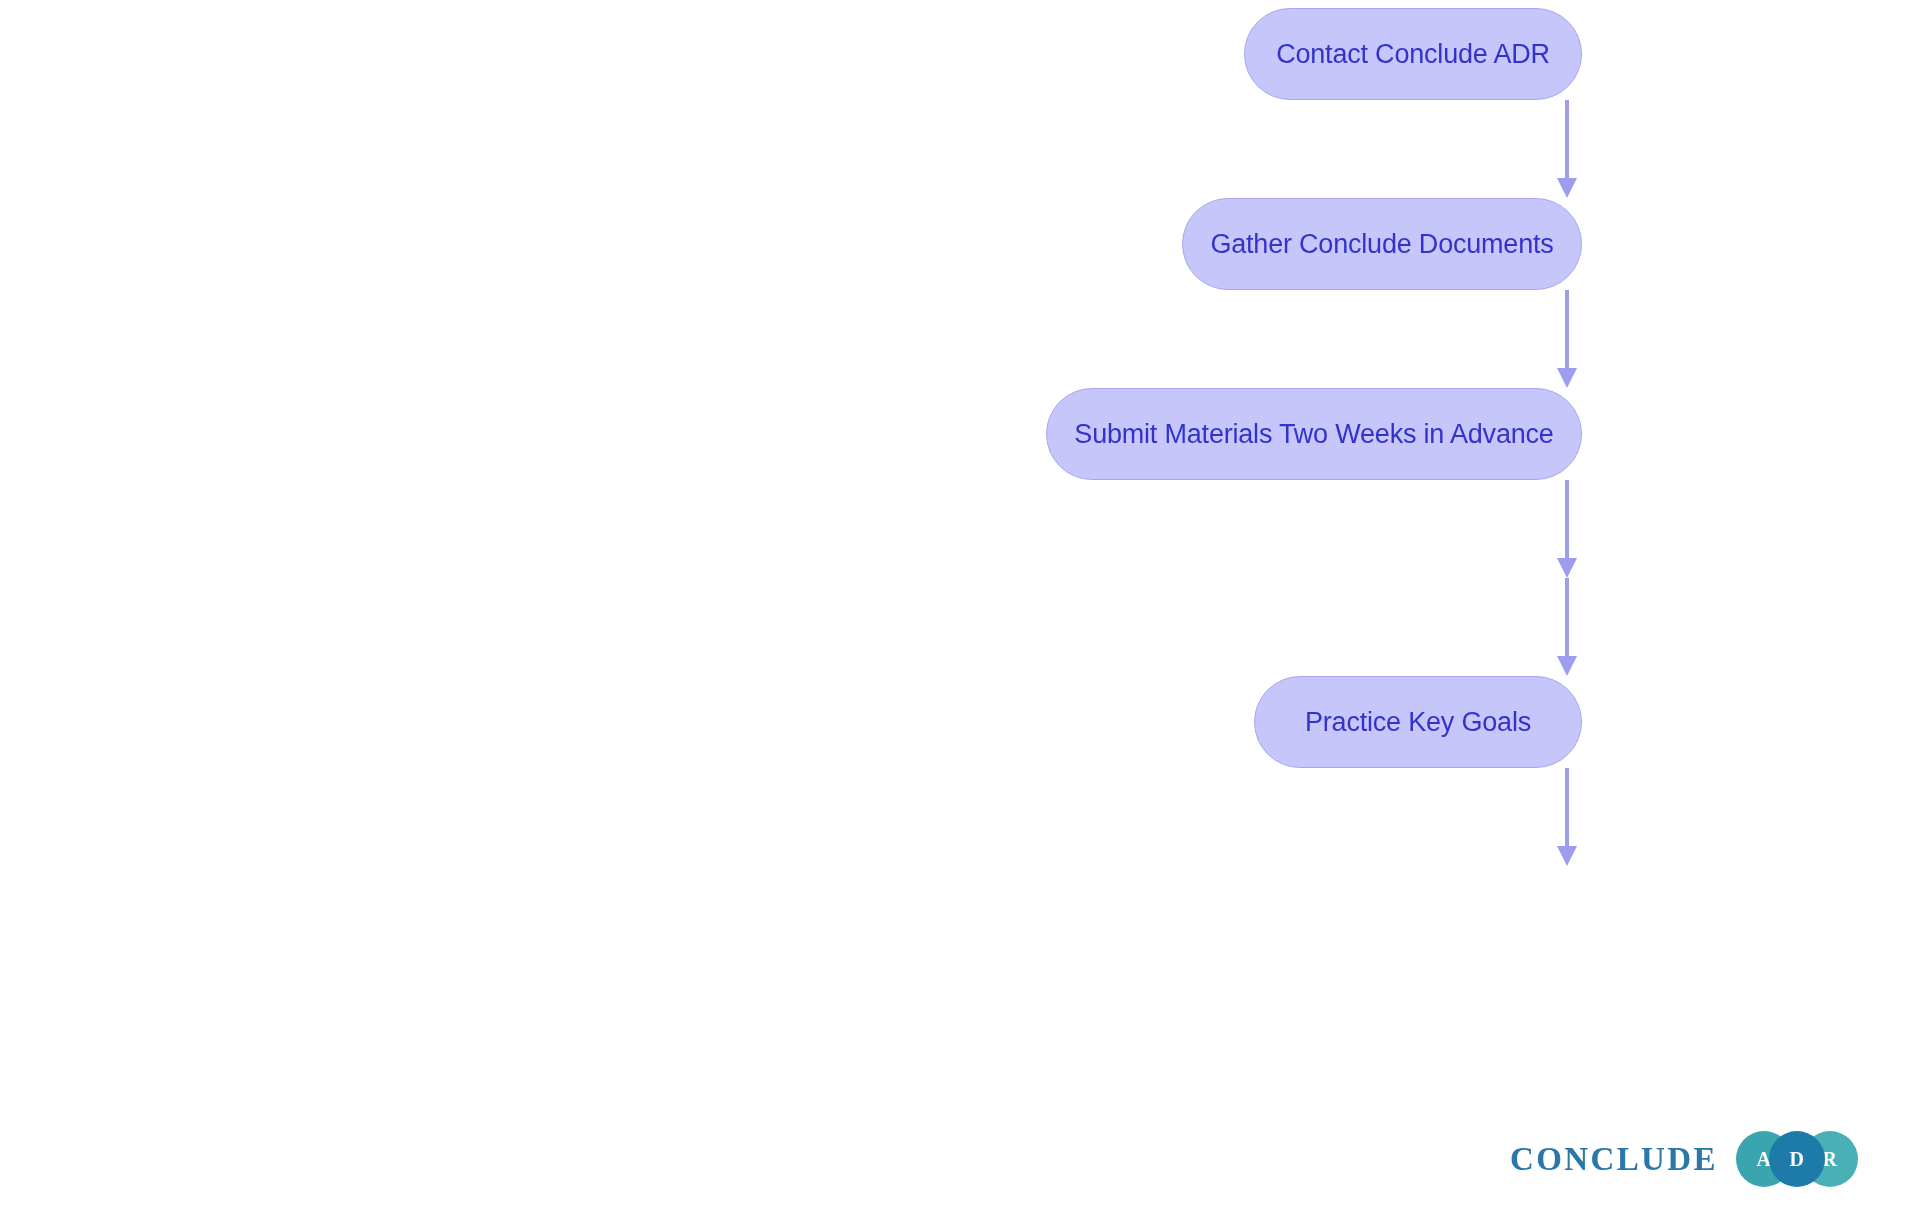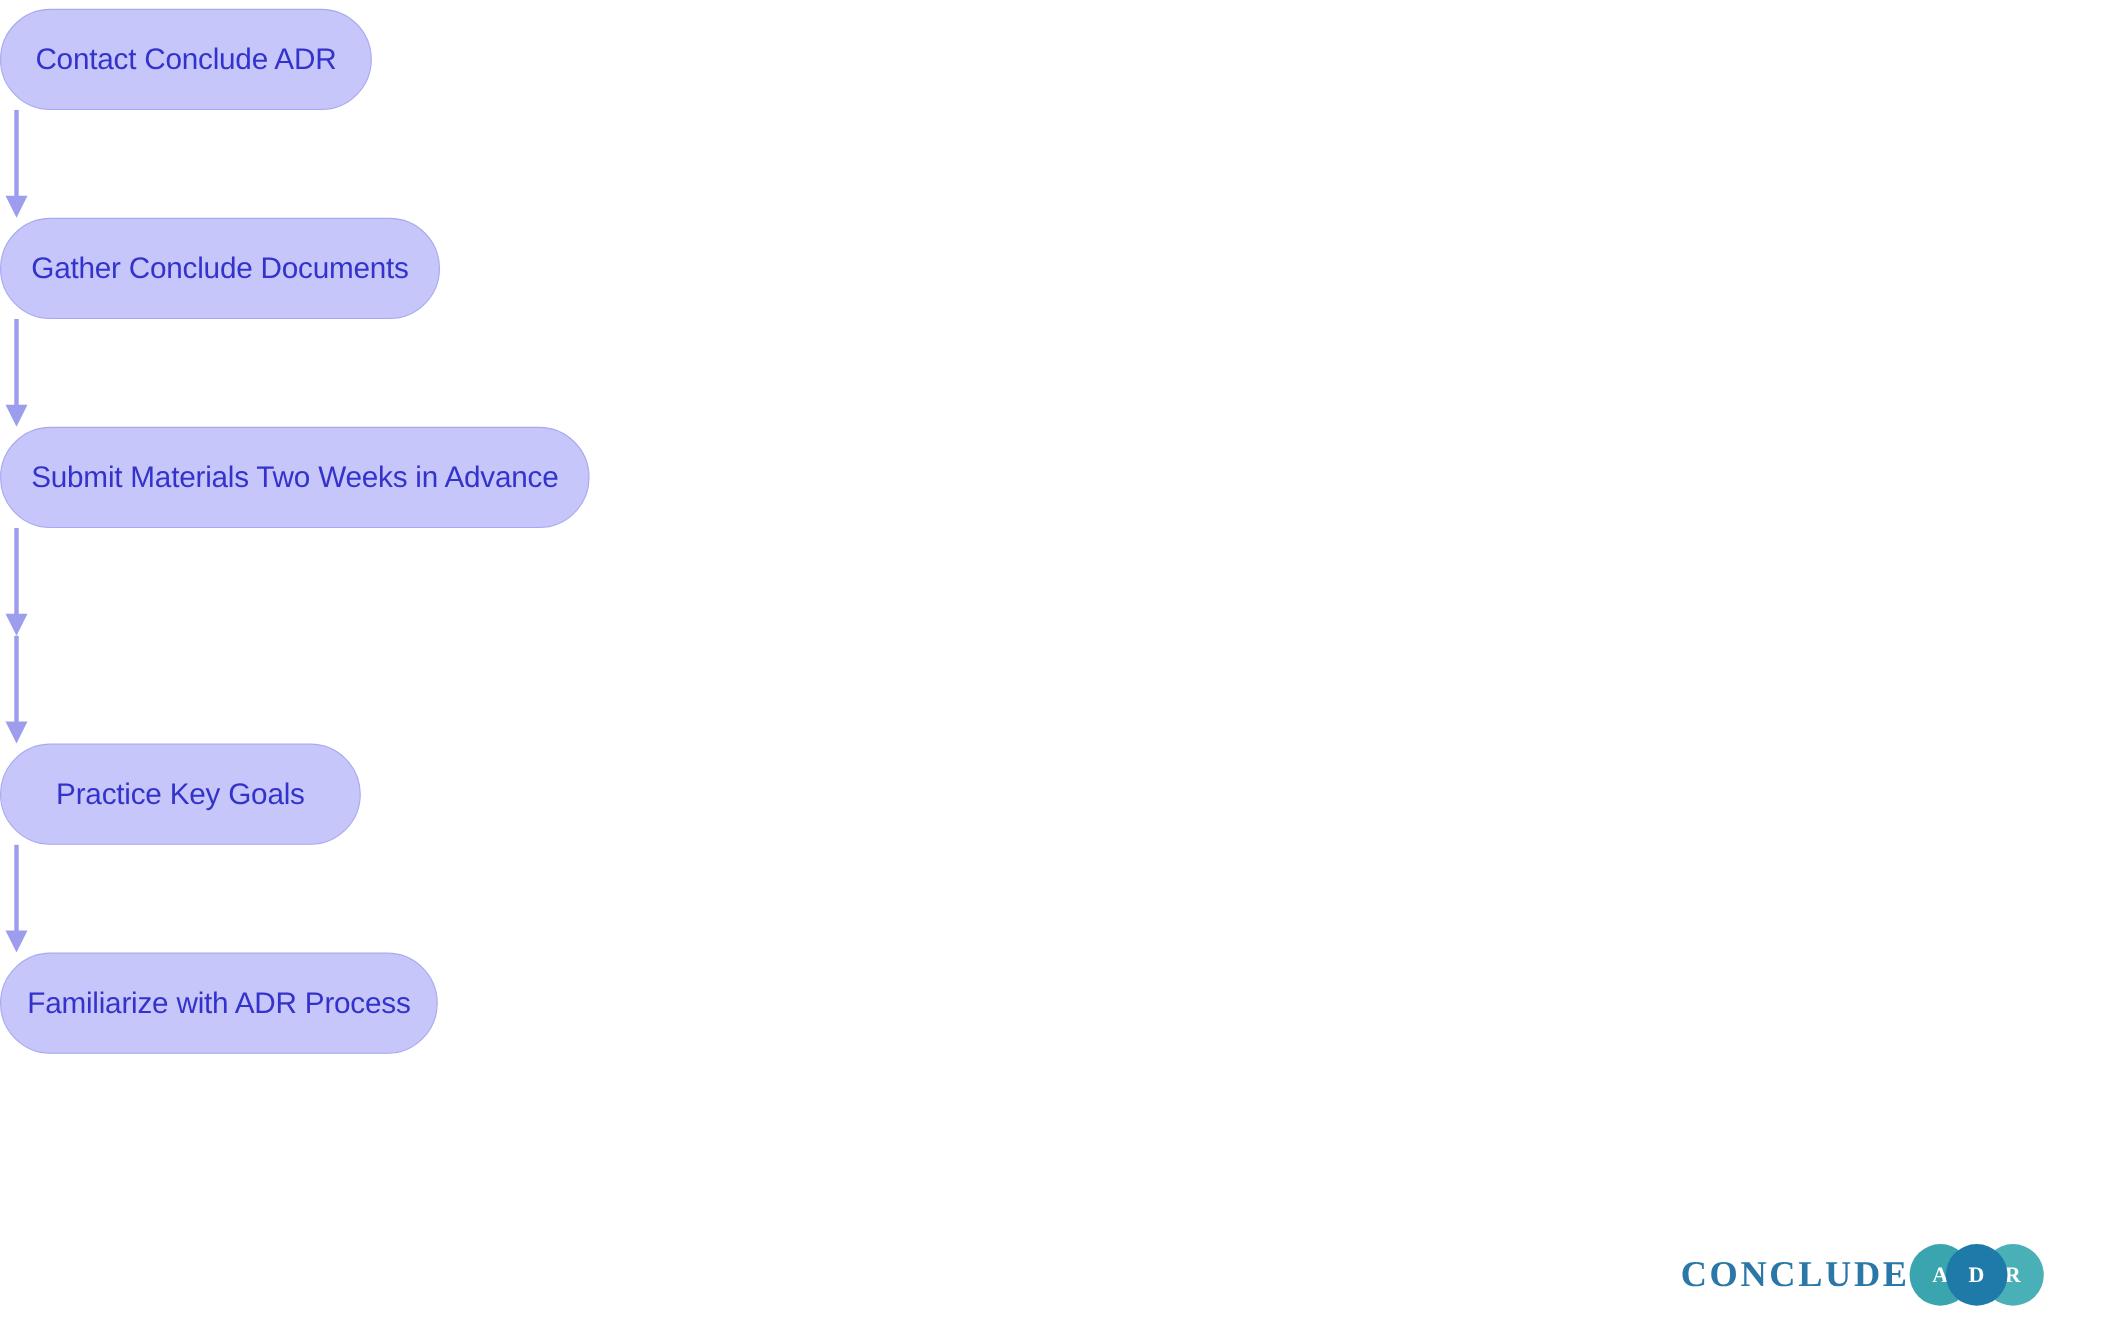--- a/index.html
+++ b/index.html
@@ -30,21 +30,22 @@
     height: 1100px;
   }
 
   .flow-col {
     position: absolute;
     left: 0;
     top: 8px;
     width: 1558px;
     display: flex;
     flex-direction: column;
-    align-items: flex-start;
+    align-items: flex-end;
+    padding-left: 24px;
   }
 
   .node {
     box-sizing: border-box;
     height: 92px;
     background: #c6c6fa;
     border: 1.6px solid #a8a8f0;
     border-radius: 48px;
     display: flex;
     align-items: center;
@@ -94,20 +95,21 @@
     border-top: 20px solid #9d9dee;
   }
 
   
   #logo {
     position: absolute;
     right: 62px;
     bottom: 28px;
     display: flex;
     align-items: center;
+    gap: 18px;
   }
   #logo-wordmark {
     color: #2b78a8;
     font-family: "Liberation Serif", serif;
     font-size: 33px;
     font-weight: 700;
     letter-spacing: 2.4px;
   }
   #logo-marks {
     position: relative;
@@ -176,23 +178,20 @@
 
       <div class="node w5">
         <span>Practice Key Goals</span>
       </div>
 
       <div class="connector">
         <span class="stem"></span>
         <span class="head"></span>
       </div>
 
-      <div class="node w6">
-        <span>Familiarize with ADR Process</span>
-      </div>
 
     </div>
   </div>
 
   <div id="logo">
     <div id="logo-wordmark">CONCLUDE</div>
     <div id="logo-marks">
       <div class="logo-circle c-a">
         <span>A</span>
       </div>

